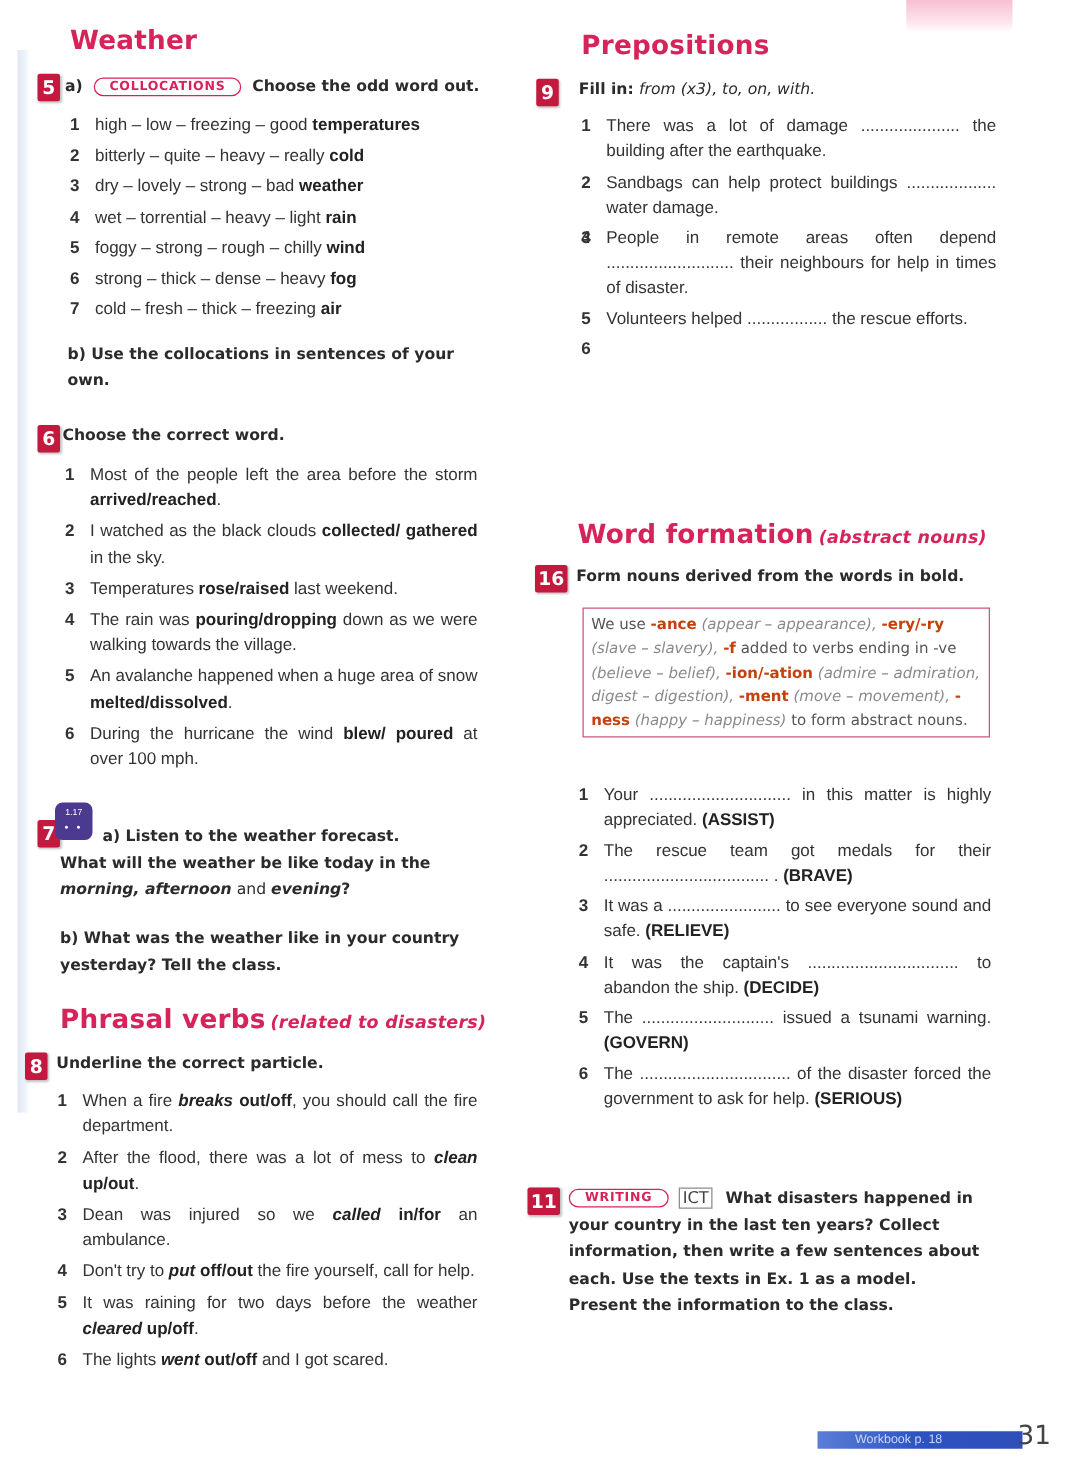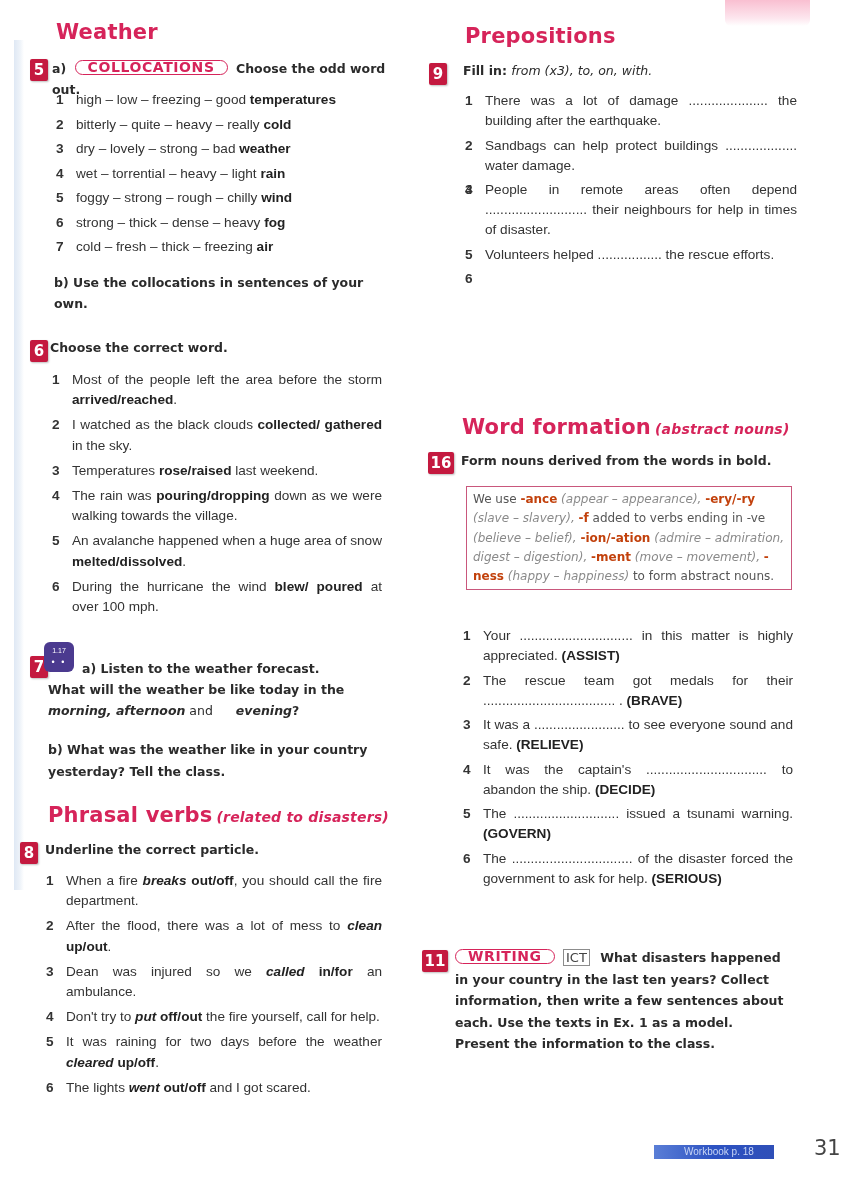--- a/index.html
+++ b/index.html
@@ -18,39 +18,39 @@
   .heading { position: absolute; color: #d6245a; font-family: "DejaVu Sans", sans-serif; font-weight: bold; font-size: 21px; letter-spacing: 0.2px; }
   .heading .sub { font-style: italic; font-size: 14px; font-weight: bold; margin-left: 4px; }
 
   .exnum { position: absolute; width: 18px; height: 22px; background: #c4193f; color: #fff;
     font-family: "DejaVu Sans", sans-serif; font-weight: bold; font-size: 15px; text-align: center; line-height: 22px; border-radius: 2px;
     box-shadow: 1px 1px 2px rgba(0,0,0,0.25); }
   .exnum.wide { width: 26px; }
 
   .instr { position: absolute; font-family: "DejaVu Sans", sans-serif; font-weight: bold; font-size: 12.5px; color: #2b2b2b; line-height: 21px; }
   .instr i { font-weight: normal; font-style: italic; }
-  .pill { display: inline-block; border: 1.5px solid #d6245a; border-radius: 10px; color: #d6245a; font-size: 14px; font-weight: bold;
+  .pill { display: inline-block; border: 1.5px solid #d6245a; border-radius: 10px; color: #d6245a; font-size: 10px; font-weight: bold;
     padding: 0 12px; line-height: 13px; letter-spacing: 0.6px; vertical-align: 1px; margin: 0 4px; }
   .ict { display: inline-block; border: 1px solid #8c8c8c; padding: 0 2px; font-weight: normal; font-size: 13px; line-height: 15px; margin-right: 6px; color: #444; }
 
   .items { position: absolute; list-style: none; font-size: 13.6px; line-height: 20px; color: #333; }
   .items li { position: relative; padding-left: 20px; margin-bottom: 4.5px; text-align: justify; }
   .items li .n { position: absolute; left: 0; top: 0; font-weight: bold; color: #333; }
   .items.tight li { margin-bottom: 4.8px; line-height: 20.3px; }
   .items b { font-weight: bold; color: #222; }
 
   .grammar-box { position: absolute; border: 1.5px solid #c9577c; padding: 3px 6px; font-family: "DejaVu Sans", sans-serif;
     font-size: 12px; line-height: 19.3px; color: #555; background: #fff; }
   .grammar-box i { color: #8a8a8a; }
   .grammar-box b { color: #c2410c; }
 
   .audio-icon { position: absolute; width: 30px; height: 30px; background: #4b3a8f; border-radius: 6px; color: #fff; font-size: 7px; text-align: center; line-height: 12px; padding-top: 3px; }
   .audio-icon .dots { display: block; font-size: 9px; line-height: 10px; letter-spacing: 2px; }
 
-  .footer-tab { position: absolute; left: 654px; top: 1145px; width: 120px; height: 14px;
+  .footer-tab { position: absolute; left: 654px; top: 1145px; width: 164px; height: 14px;
     background: linear-gradient(90deg, #5a7ed6 0%, #2c52c2 50%, #2f4fb8 100%); color: #c9d6f5; font-size: 10px; line-height: 14px; padding-left: 30px; overflow: hidden; }
   .page-num { position: absolute; left: 814px; top: 1136px; font-size: 21px; color: #444; font-family: "DejaVu Sans", sans-serif; }
 </style>
 </head>
 <body>
 
 <div class="edge-strip"></div>
 <div class="top-tab"></div>
 
 <div class="col col-left">
@@ -86,21 +86,21 @@
   </ul>
 
   <div class="exnum" style="left:0; top:656px;">7</div>
   <div class="audio-icon" style="left:14px; top:642px;">
     <span>1.17</span>
     <span class="dots">• •</span>
   </div>
   <div class="instr" style="left:18px; top:658px; width:340px;">
     <div style="padding-left:34px;">a) Listen to the weather forecast.</div>
     <div>What will the weather be like today in the</div>
-    <div><i style="font-weight:bold;">morning, afternoon</i><span style="font-weight:normal;"> and </span><i style="font-weight:bold;margin-left:19px;">evening</i><span>?</span></div>
+    <div><i style="font-weight:bold;">morning, afternoon</i><span style="font-weight:normal;"> and </span><i style="font-weight:bold;">evening</i><span>?</span></div>
   </div>
   <div class="instr" style="left:18px; top:739px; width:340px; line-height:22px;">b) What was the weather like in your country yesterday? Tell the class.</div>
 
   <div class="heading" style="left:18px; top:803px;">
     <span>Phrasal verbs</span><span class="sub">(related to disasters)</span>
   </div>
 
   <div class="exnum" style="left:-10px; top:842px;">8</div>
   <div class="instr" style="left:15px; top:839px;text-align:center;">Underline the correct particle.</div>
   <ul class="items tight" style="left:16px; top:871px; width:336px;">

